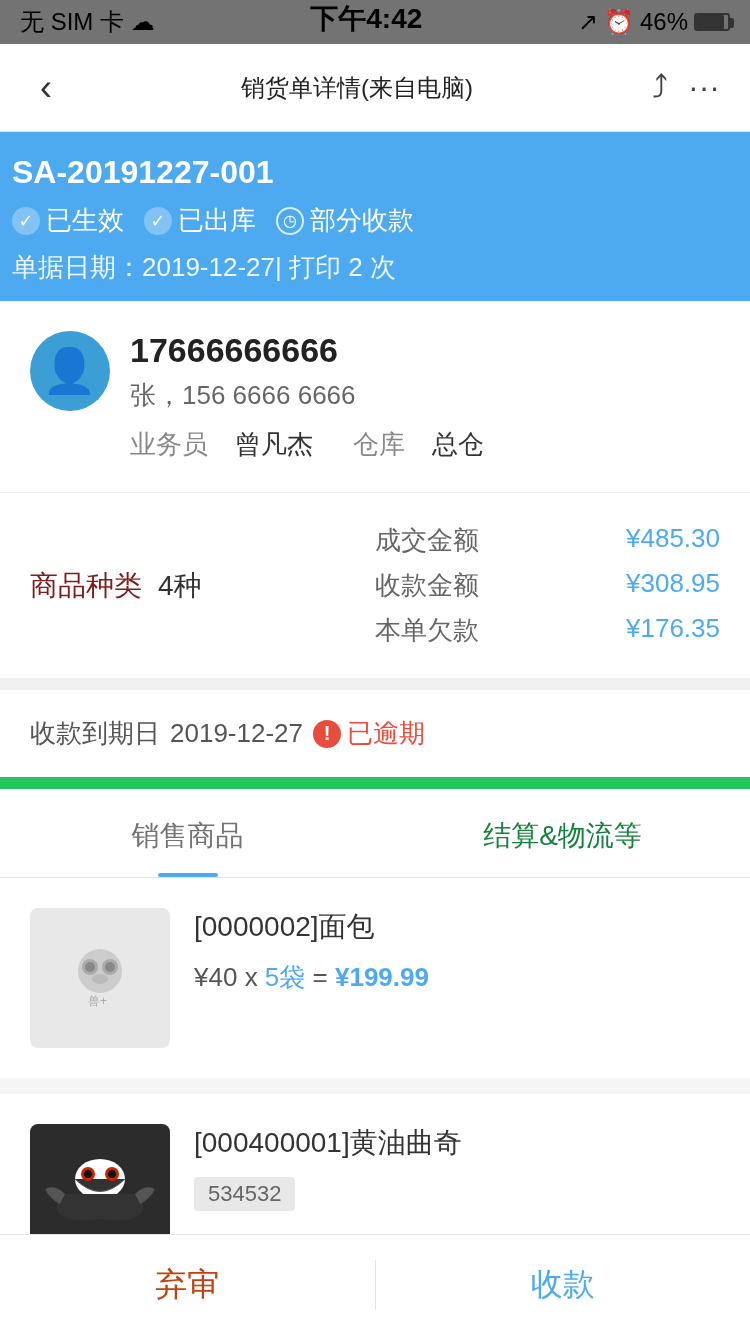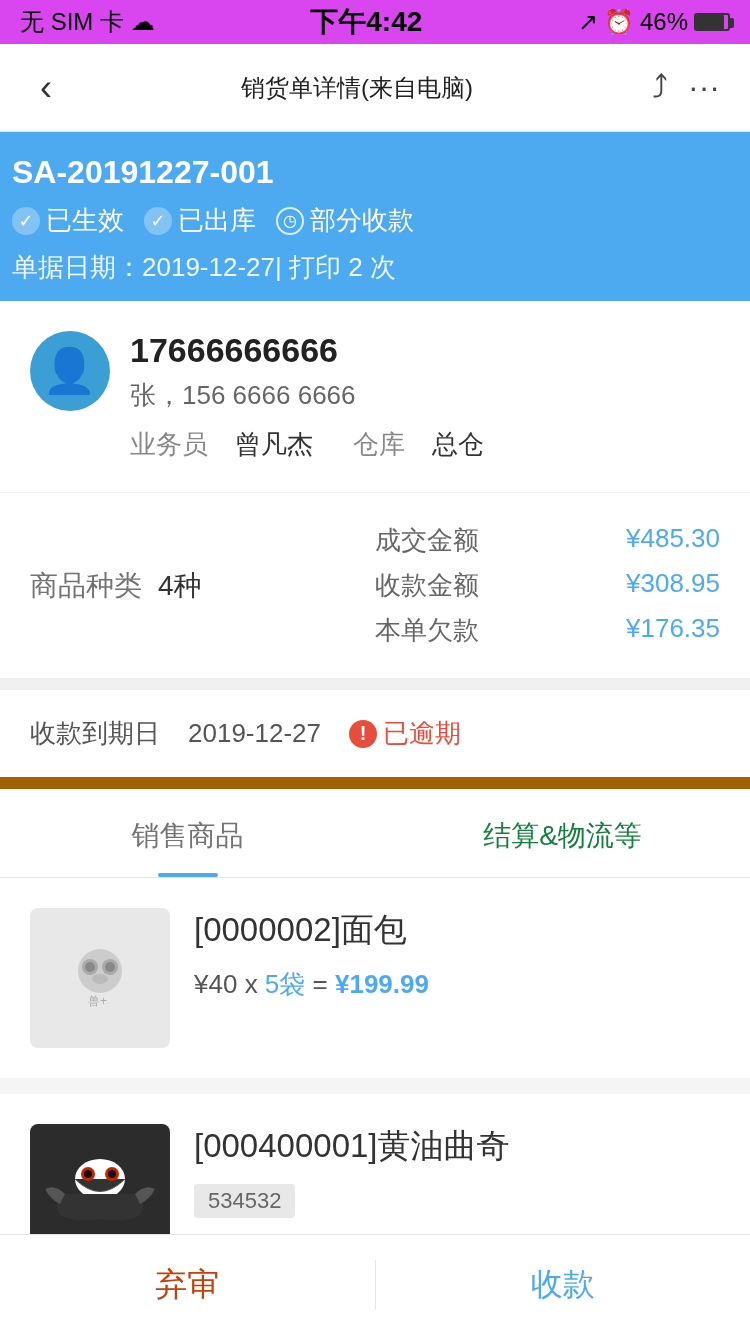--- a/index.html
+++ b/index.html
@@ -9,23 +9,22 @@
       background: #f5f5f5;
       width: 750px;
       min-height: 1334px;
       overflow-x: hidden;
       font-size: 28px;
     }
 
     
     .status-bar {
       height: 44px;
-      background: #d946ef;
-      display: flex;
-      align-items: center;
+      background: #737373;
+      display: flex;
       justify-content: space-between;
       padding: 0 20px;
       font-size: 24px;
       font-weight: 500;
     }
     .status-left { display: flex; align-items: center; gap: 8px; }
     .status-center { font-size: 28px; font-weight: 600; }
     .status-right { display: flex; align-items: center; gap: 6px; font-size: 24px; }
 
     
@@ -164,21 +163,21 @@
       border-bottom: 12px solid #f0f0f0;
     }
     .stats-left {
       flex: 1;
       display: flex;
       align-items: center;
       font-size: 28px;
       color: #555;
       gap: 16px;
     }
-    .stats-label { color: #737373; }
+    .stats-label { color: #7f1d1d; }
     .stats-value { color: #333; font-weight: 500; }
     .stats-right {
       flex: 1;
       display: flex;
       flex-direction: column;
       gap: 10px;
       align-items: flex-end;
     }
     .amount-row {
       display: flex;
@@ -190,22 +189,22 @@
     .amount-value { color: #4eaaf0; font-weight: 500; }
 
     
     .due-section {
       background: #fff;
       padding: 26px 30px;
       display: flex;
       align-items: center;
       font-size: 26px;
       color: #555;
-      border-bottom: 12px solid #a16207;
-      gap: 28px;
+      border-bottom: 12px solid #22c55e;
+      gap: 10px;
     }
     .overdue-badge {
       display: flex;
       align-items: center;
       gap: 6px;
       color: #e74c3c;
     }
     .overdue-dot {
       width: 28px;
       height: 28px;
@@ -290,21 +289,21 @@
       align-items: center;
       justify-content: center;
       position: relative;
     }
     .ninja-svg {
       width: 120px;
       height: 120px;
     }
     .product-info { flex: 1; }
     .product-name {
-      font-size: 33px;
+      font-size: 28px;
       color: #333;
       margin-bottom: 14px;
       font-weight: 500;
     }
     .product-tag {
       display: inline-block;
       background: #e8e8e8;
       color: #666;
       font-size: 22px;
       padding: 4px 14px;

